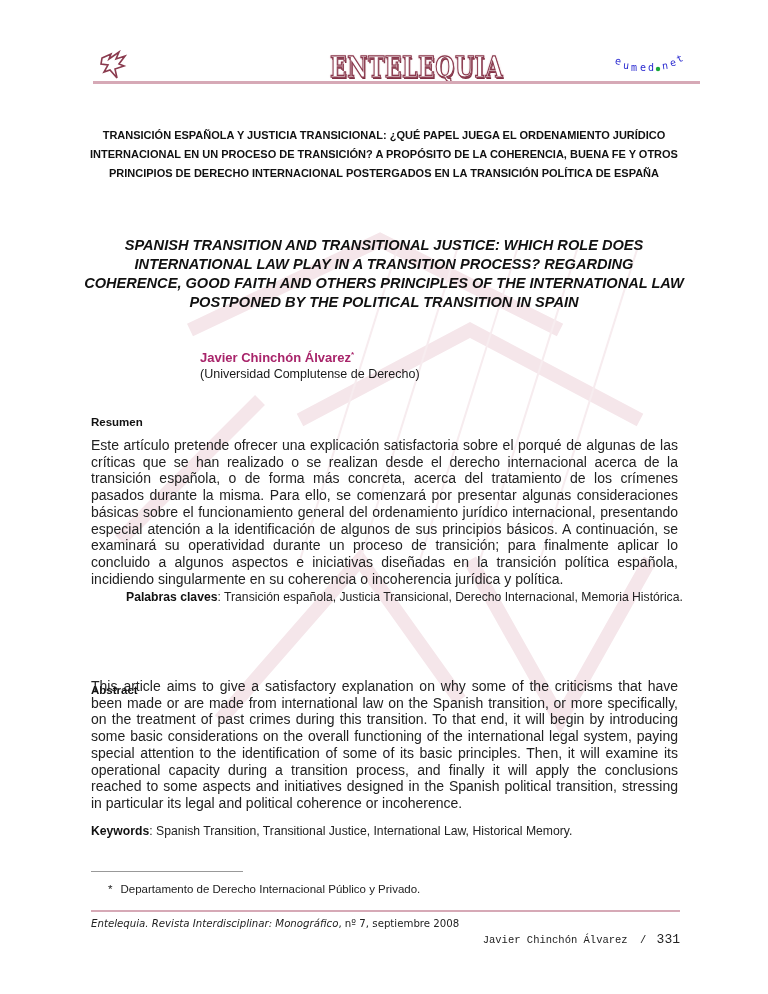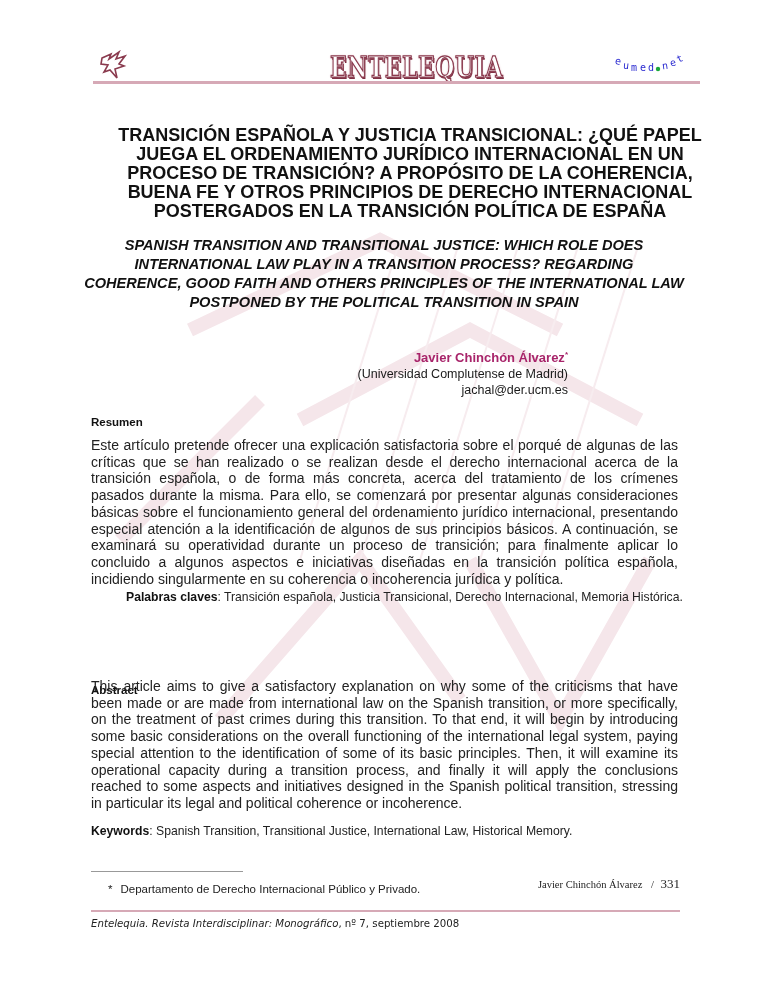--- a/index.html
+++ b/index.html
@@ -15,46 +15,46 @@
     .logo-left { position: absolute; left: 6px; top: 2px; width: 30px; height: 30px; }
     .brand { position: absolute; left: 237px; top: 3px; width: 160px; text-align: center;
              font-family: "DejaVu Serif", serif; font-size: 22px; letter-spacing: 0.5px;
              color: #ffffff; font-weight: bold; transform: scaleY(1.25); transform-origin: top;
              -webkit-text-stroke: 1px #8a3a4e; text-shadow: 0 0 2px #c98a98, 1px 1px 0 #7a2a3e; }
     .eumed { position: absolute; left: 520px; top: 0px; width: 90px; height: 30px; }
     .masthead-rule { position: absolute; left: 0; top: 33px; width: 607px; height: 3px; background: #d6a9b6; }
 
     
     .title-es { position: absolute; left: 84px; top: 126px; width: 600px; text-align: center;
-                font-weight: bold; font-size: 18px; line-height: 19px; color: #111; margin-left: 26px; }
+                font-weight: bold; font-size: 11px; line-height: 19px; color: #111; }
     .title-en { position: absolute; left: 84px; top: 236px; width: 600px; text-align: center;
                 font-weight: bold; font-style: italic; font-size: 14.6px; line-height: 19px; color: #111; }
 
     
-    .author { position: absolute; left: 200px; top: 347px; width: 368px; text-align: right; }
+    .author { position: absolute; left: 200px; top: 347px; width: 368px; text-align: left; }
     .author-name { font-weight: bold; font-size: 13px; color: #a8246a; line-height: 16px; }
     .author-name sup { font-size: 8px; vertical-align: super; color: #a8246a; }
     .author-affil, .author-email { font-size: 12.5px; line-height: 16px; color: #1a1a1a; }
 
     
     .heading { position: absolute; left: 91px; font-weight: bold; font-size: 11.5px; color: #111; }
     .para { position: absolute; left: 91px; width: 587px; font-size: 14px; line-height: 16.7px;
             text-align: justify; color: #222; }
     .kw { position: absolute; left: 91px; width: 587px; font-size: 12.2px; line-height: 18px; color: #222; }
     .kw b { color: #111; }
 
     .fn-rule { position: absolute; left: 91px; top: 871px; width: 152px; height: 1px; background: #999; }
     .footnote { position: absolute; left: 108px; top: 883px; font-size: 11.5px; color: #222; }
     .footnote .mark { margin-right: 8px; }
 
     .footer-rule { position: absolute; left: 91px; top: 910px; width: 589px; height: 2px; background: #d6a9b6; }
     .footer-left { position: absolute; left: 91px; top: 918px; font-family: "DejaVu Sans", sans-serif;
                    font-size: 10.2px; color: #222; }
     .footer-left i { font-style: italic; margin-top: 28px; }
-    .footer-right { position: absolute; right: 88px; top: 876px; font-family: Liberation Serif, serif;
+    .footer-right { position: absolute; right: 88px; top: 932px; font-family: Liberation Mono, monospace;
                     font-size: 10.5px; color: #222; }
     .footer-right .pgnum { font-size: 13px; margin-left: 4px; }
   </style>
 </head>
 <body>
 
 <svg class="watermark" viewBox="0 0 768 994">
   <g fill="none" stroke="#f5e6ea" stroke-width="14" stroke-linejoin="miter">
     <polyline points="190,330 380,240 560,330"></polyline>
     <polyline points="300,420 470,330 640,420"></polyline>
@@ -92,22 +92,21 @@
     <div class="masthead-rule"></div>
   </div>
 
   <h1 class="title-es">TRANSICIÓN ESPAÑOLA Y JUSTICIA TRANSICIONAL: ¿QUÉ PAPEL JUEGA EL ORDENAMIENTO JURÍDICO INTERNACIONAL EN UN PROCESO DE TRANSICIÓN? A PROPÓSITO DE LA COHERENCIA, BUENA FE Y OTROS PRINCIPIOS DE DERECHO INTERNACIONAL POSTERGADOS EN LA TRANSICIÓN POLÍTICA DE ESPAÑA</h1>
   <h2 class="title-en">SPANISH TRANSITION AND TRANSITIONAL JUSTICE: WHICH ROLE DOES INTERNATIONAL LAW PLAY IN A TRANSITION PROCESS? REGARDING COHERENCE, GOOD FAITH AND OTHERS PRINCIPLES OF THE INTERNATIONAL LAW POSTPONED BY THE POLITICAL TRANSITION IN SPAIN</h2>
 
   <div class="author">
     <div class="author-name">
       <span>Javier Chinchón Álvarez</span><sup>*</sup>
     </div>
-    <div class="author-affil">(Universidad Complutense de Madrid)</div>
-    <div class="author-email">jachal@der.ucm.es</div>
+    <div class="author-affil">(Universidad Complutense de Derecho)</div>
   </div>
 
   <div class="heading" style="top:416px;">Resumen</div>
   <p class="para" style="top:437px;">Este artículo pretende ofrecer una explicación satisfactoria sobre el porqué de algunas de las críticas que se han realizado o se realizan desde el derecho internacional acerca de la transición española, o de forma más concreta, acerca del tratamiento de los crímenes pasados durante la misma. Para ello, se comenzará por presentar algunas consideraciones básicas sobre el funcionamiento general del ordenamiento jurídico internacional, presentando especial atención a la identificación de algunos de sus principios básicos. A continuación, se examinará su operatividad durante un proceso de transición; para finalmente aplicar lo concluido a algunos aspectos e iniciativas diseñadas en la transición política española, incidiendo singularmente en su coherencia o incoherencia jurídica y política.</p>
 
   <p class="kw" style="top:588px;margin-left:35px;"><b>Palabras claves</b><span>: Transición española, Justicia Transicional, Derecho Internacional, Memoria Histórica.</span></p>
 
   <div class="heading" style="top:684px;">Abstract</div>
   <p class="para" style="top:678px;">This article aims to give a satisfactory explanation on why some of the criticisms that have been made or are made from international law on the Spanish transition, or more specifically, on the treatment of past crimes during this transition. To that end, it will begin by introducing some basic considerations on the overall functioning of the international legal system, paying special attention to the identification of some of its basic principles. Then, it will examine its operational capacity during a transition process, and finally it will apply the conclusions reached to some aspects and initiatives designed in the Spanish political transition, stressing in particular its legal and political coherence or incoherence.</p>
 

